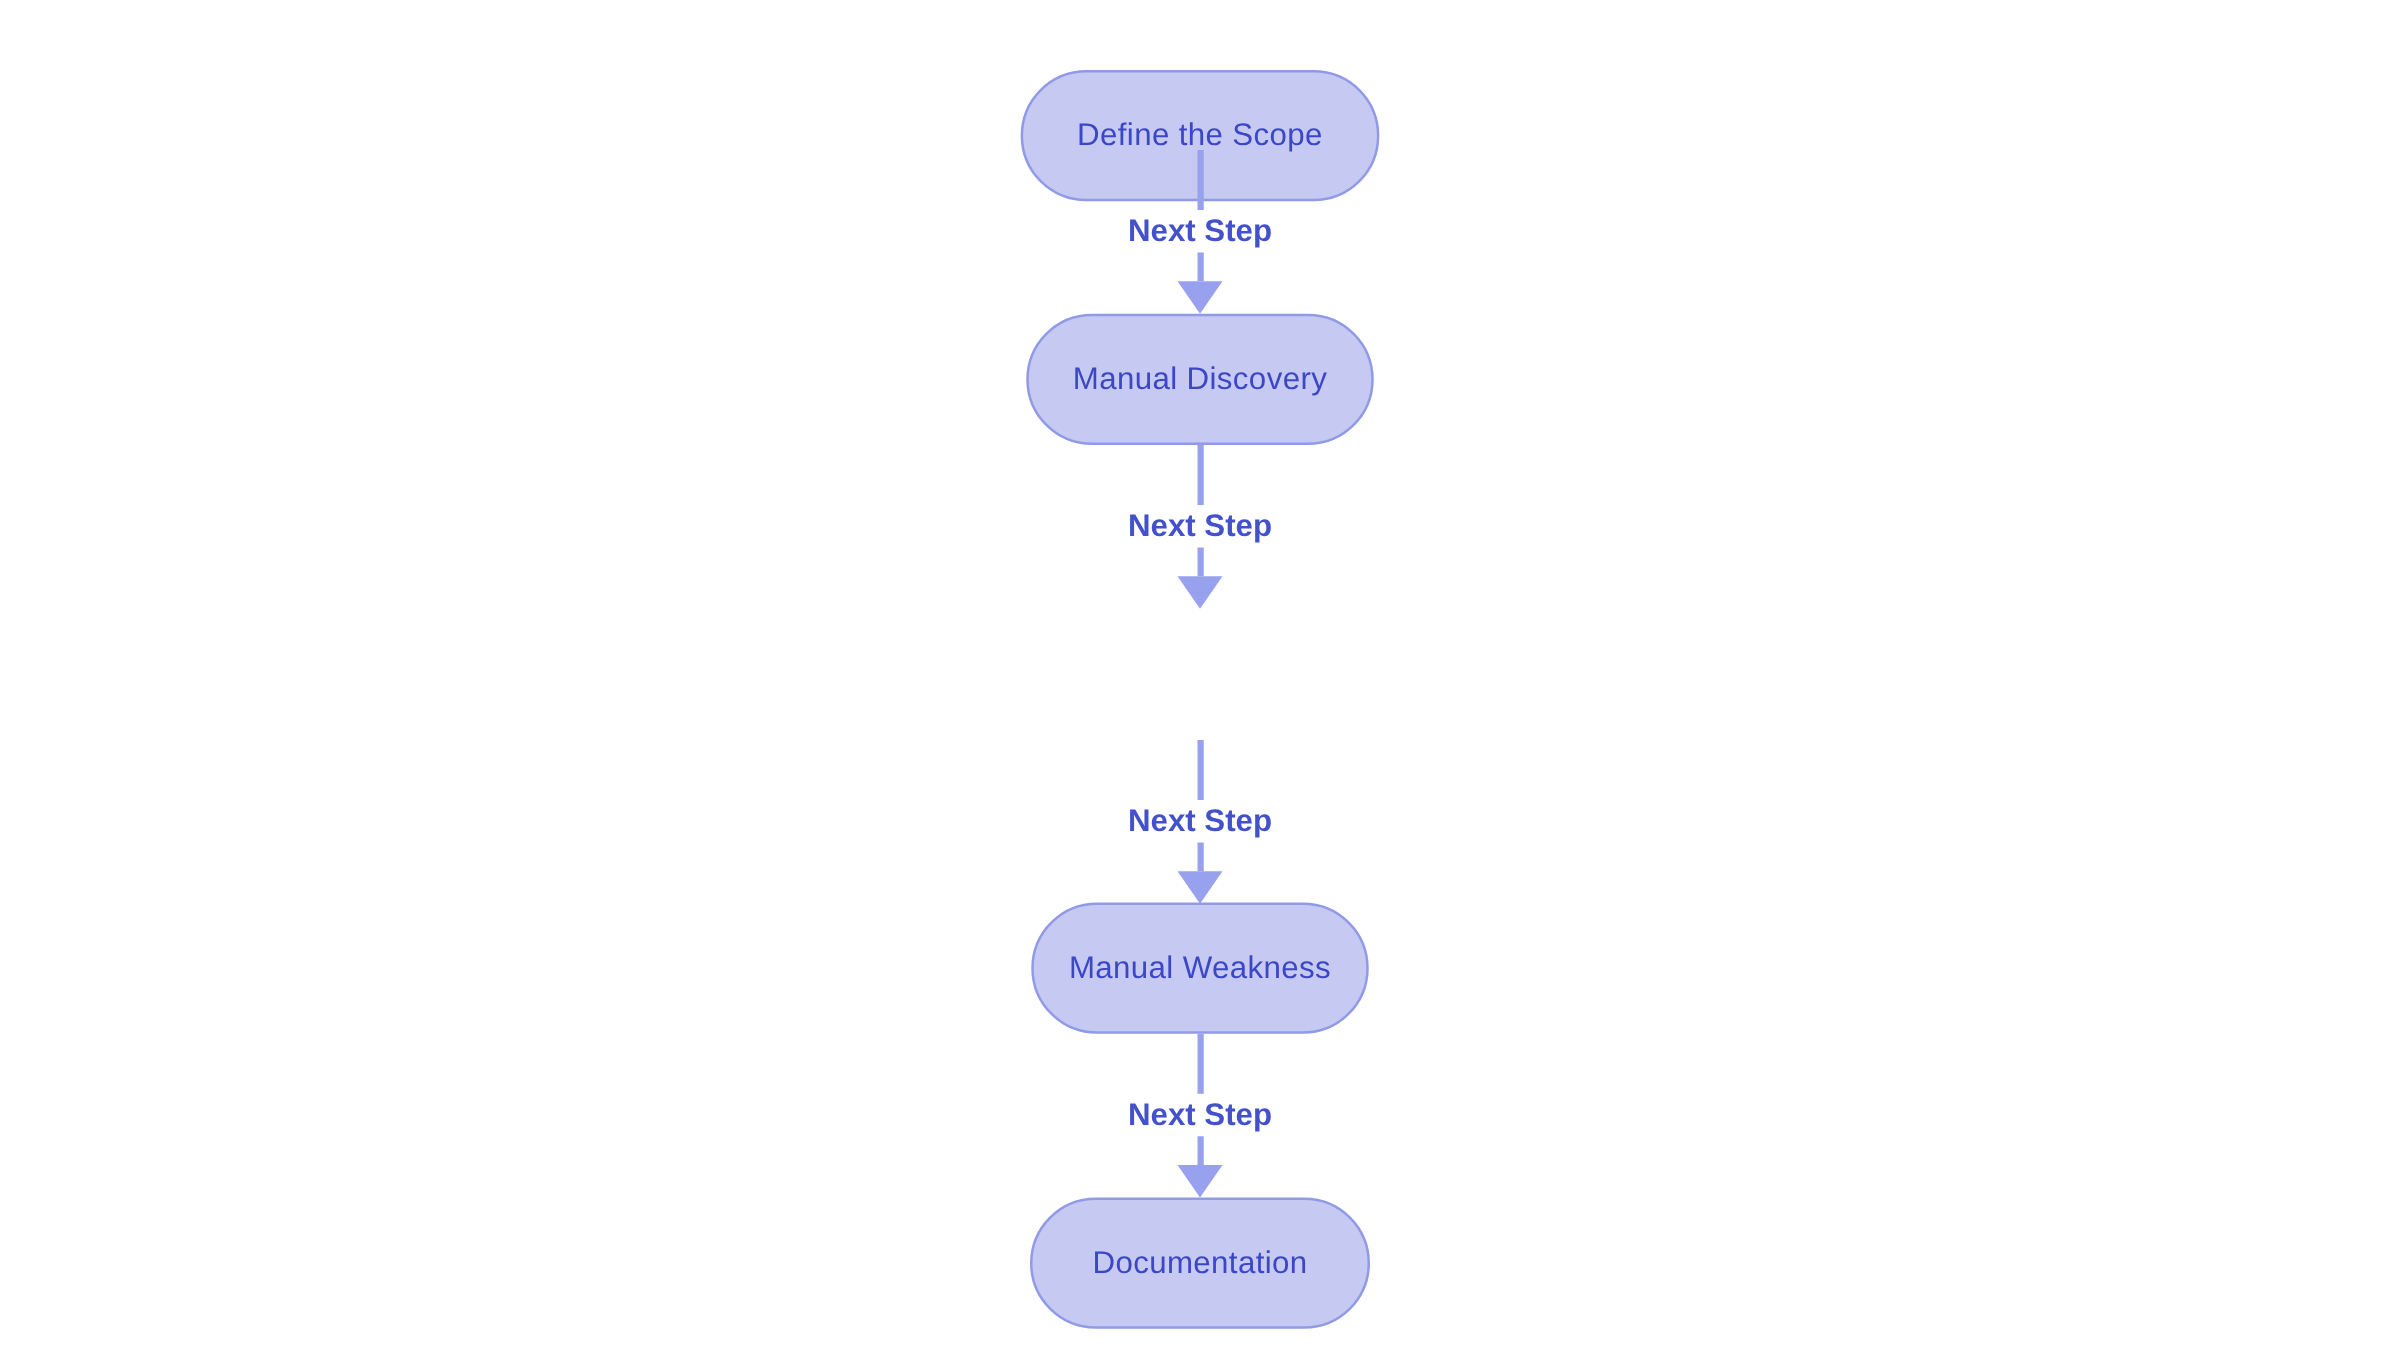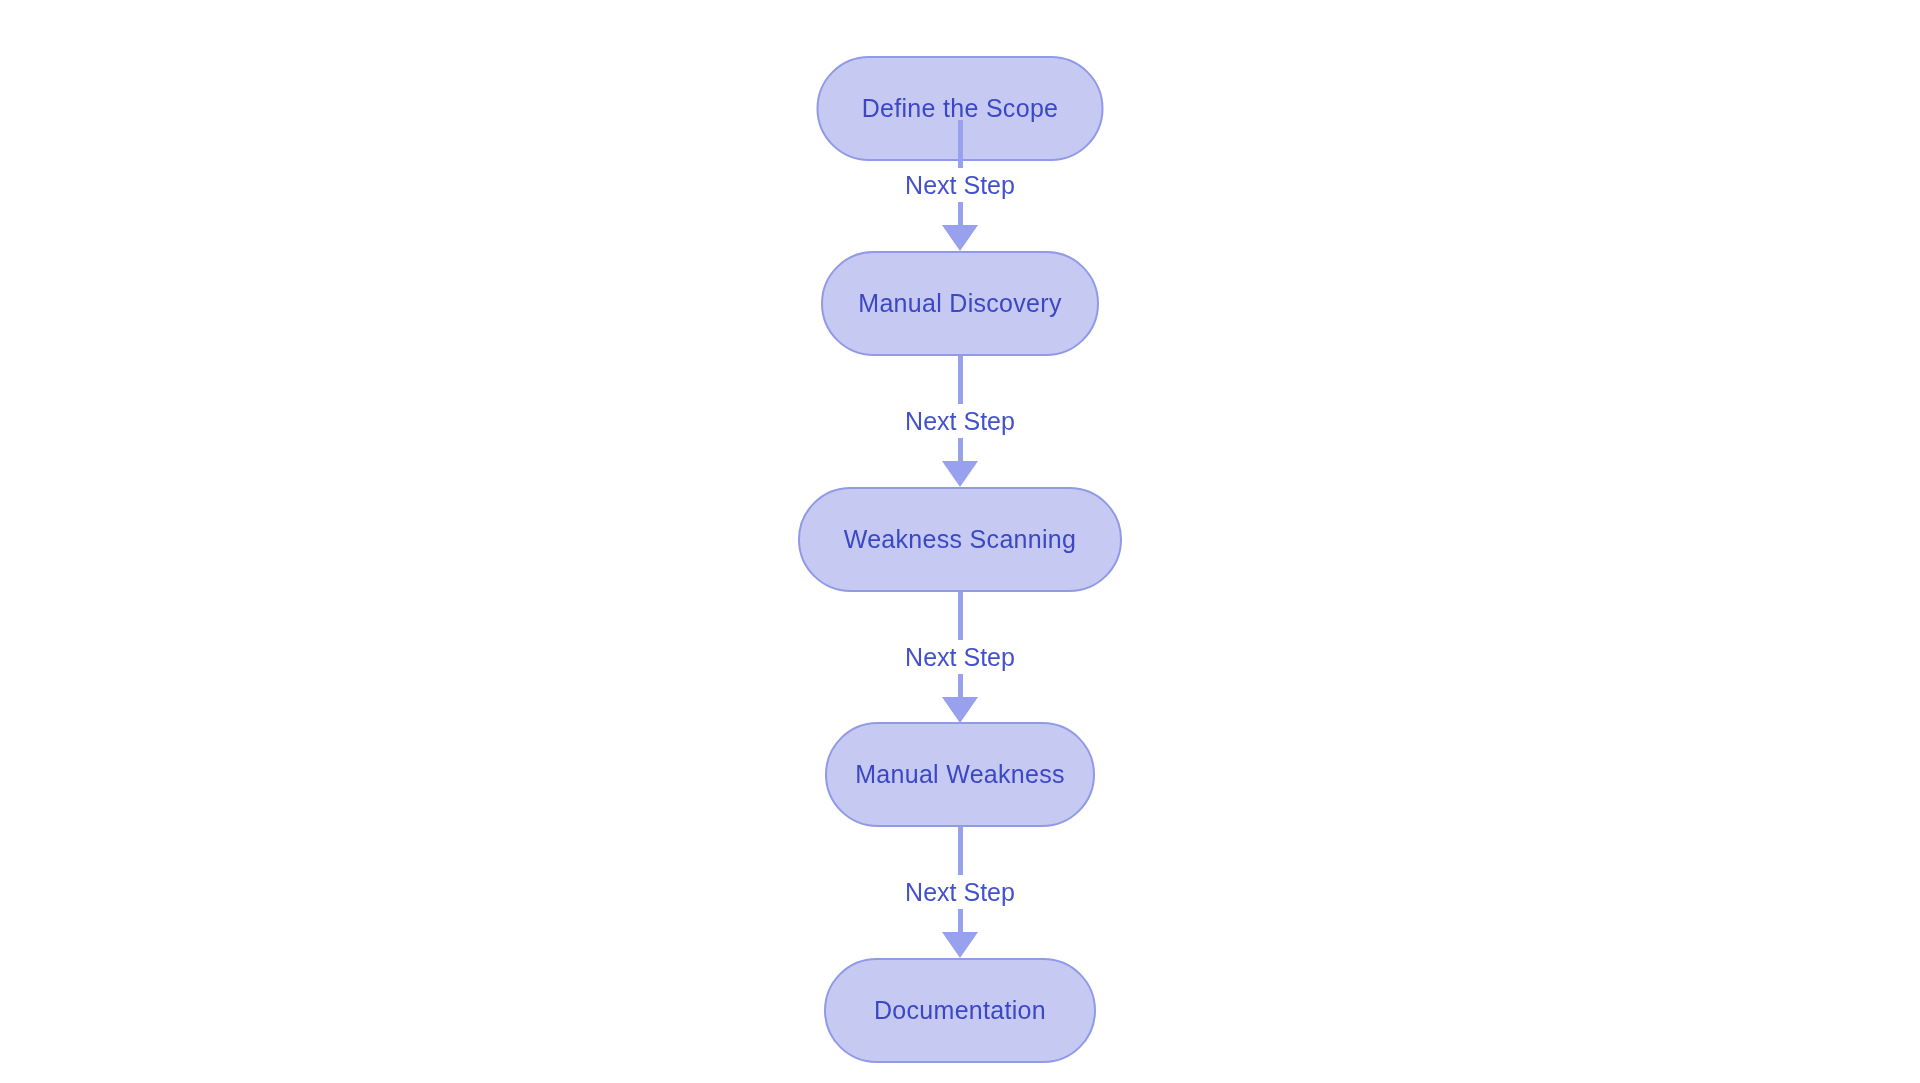--- a/index.html
+++ b/index.html
@@ -50,20 +50,21 @@
     background: #98a1ee;
   }
   .conn-seg.seg-top { height: 48px; }
   .conn-seg.seg-bottom { height: 23px; }
   .edge-label {
     height: 34px;
     line-height: 34px;
     font-size: 25px;
     color: #4351cc;
     white-space: nowrap;
+    font-weight: bold;
   }
   .arrowhead {
     width: 0;
     height: 0;
     border-left: 18px solid transparent;
     border-right: 18px solid transparent;
     border-top: 26px solid #98a1ee;
   }
 </style>
 </head>
@@ -86,23 +87,20 @@
     <span class="node-label">Manual Discovery</span>
   </div>
 
   <div class="connector" style="top:356px;">
     <div class="conn-seg seg-top"></div>
     <div class="edge-label">Next Step</div>
     <div class="conn-seg seg-bottom"></div>
     <div class="arrowhead"></div>
   </div>
 
-  <div class="flow-node" style="top:487px; width:324px;">
-    <span class="node-label">Weakness Scanning</span>
-  </div>
 
   <div class="connector" style="top:592px;">
     <div class="conn-seg seg-top"></div>
     <div class="edge-label">Next Step</div>
     <div class="conn-seg seg-bottom"></div>
     <div class="arrowhead"></div>
   </div>
 
   <div class="flow-node" style="top:722px; width:270px;">
     <span class="node-label">Manual Weakness</span>

